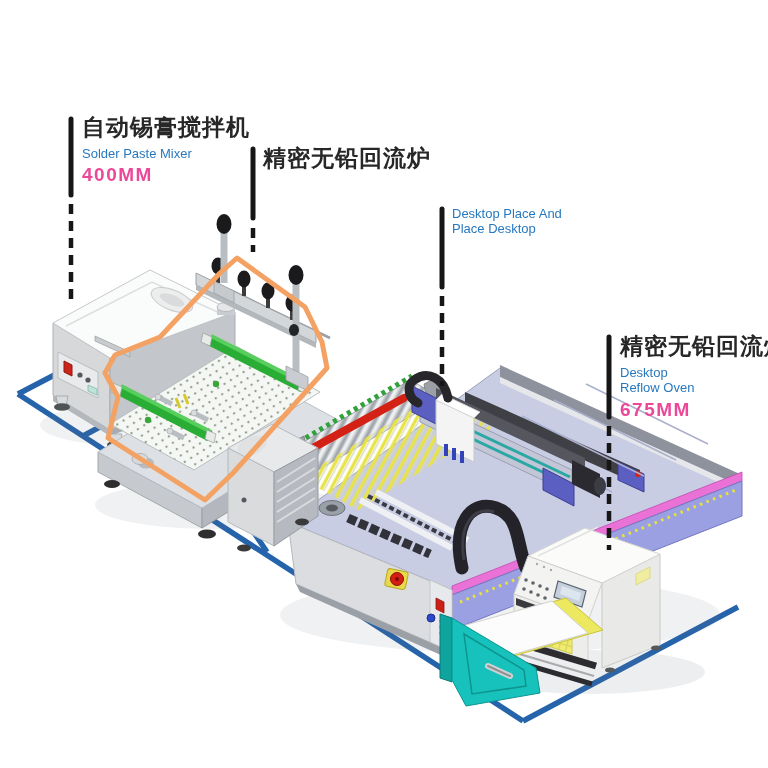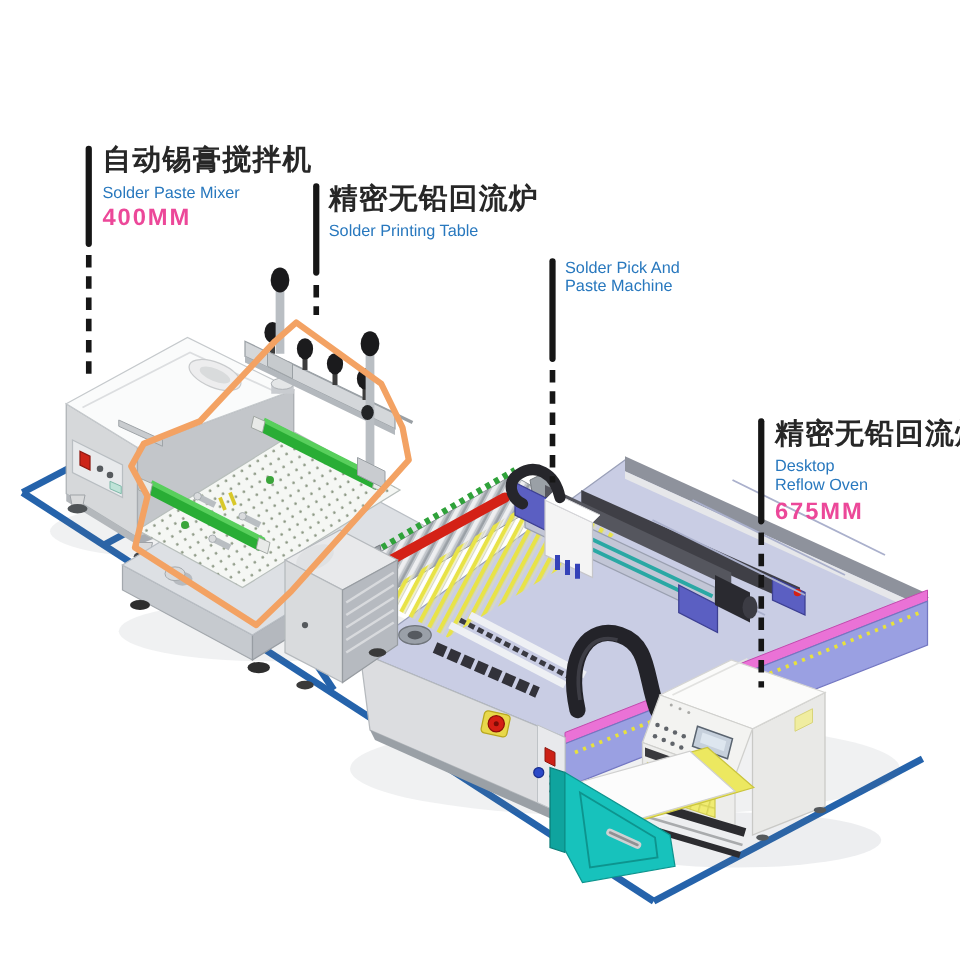--- a/index.html
+++ b/index.html
@@ -296,27 +296,26 @@
 </svg>
 
 <div class="lbl" style="left:82px;top:112px;">
   <div class="zh">自动锡膏搅拌机</div>
   <div class="en">Solder Paste Mixer</div>
   <div class="mm">400MM</div>
 </div>
 
 <div class="lbl" style="left:263px;top:143px;">
   <div class="zh">精密无铅回流炉</div>
-  <div class="en">Solder Printing Table</div>
 </div>
 
 <div class="lbl" style="left:452px;top:203px;">
   <div class="en">
-    <div>Solder Pick And</div>
-    <div>Paste Machine</div>
+    <div>Desktop Place And</div>
+    <div>Place Desktop</div>
   </div>
 </div>
 
 <div class="lbl" style="left:620px;top:331px;">
   <div class="zh">精密无铅回流炉</div>
   <div class="en">
     <div>Desktop</div>
     <div>Reflow Oven</div>
   </div>
   <div class="mm">675MM</div>

